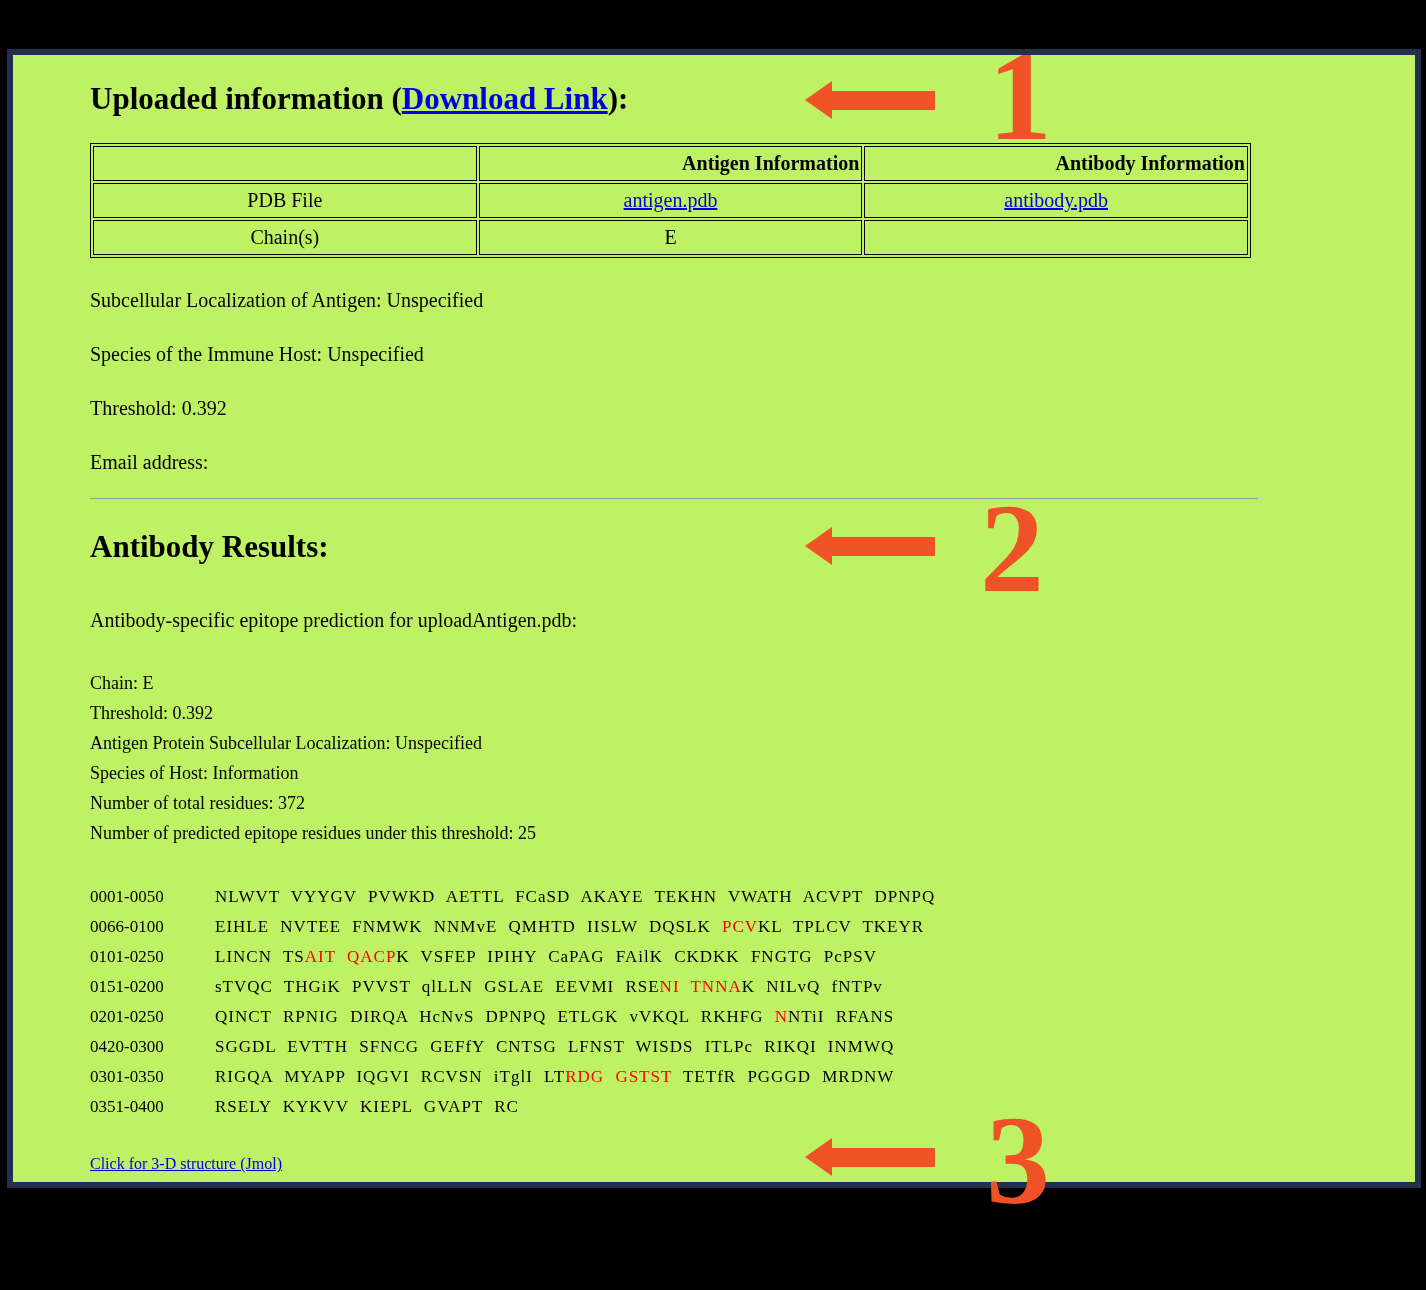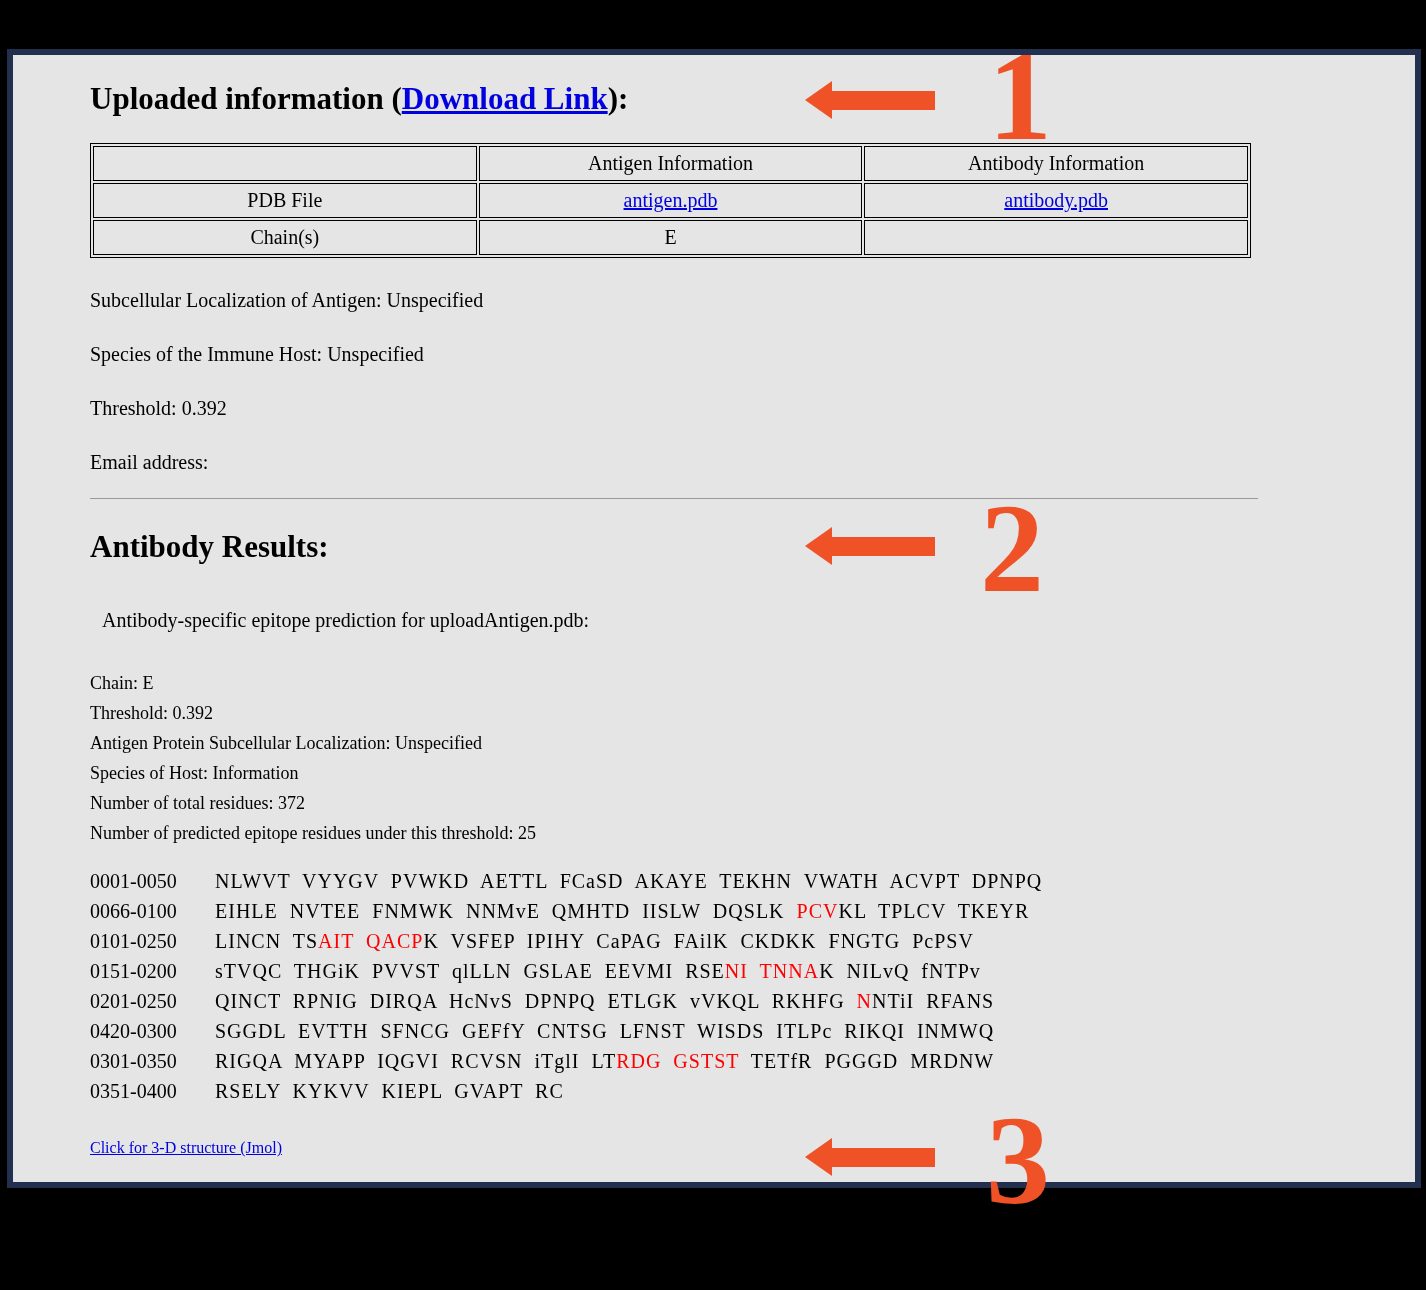--- a/index.html
+++ b/index.html
@@ -8,21 +8,21 @@
     background: #000;
     position: relative;
     font-family: "Liberation Serif", serif;
     color: #000;
     overflow: hidden;
   }
   .page-frame {
     position: absolute;
     left: 7px; top: 49px;
     width: 1402px; height: 1127px;
-    background: #e5e5e5;
+    background: #bef264;
     border: 6px solid #232f4e;
   }
   .content {
     padding: 20px 0 0 77px;
     width: 1168px;
   }
   h1.sec-heading {
     font-size: 31px;
     font-weight: bold;
     margin: 6px 0 0 0;
@@ -42,37 +42,37 @@
     table-layout: fixed;
   }
   table.upload-table th, table.upload-table td {
     border: 1px solid #000;
     text-align: center;
     font-size: 20px;
     padding: 5px 2px;
     height: 23px;
     overflow: hidden;
   }
-  table.upload-table th { font-weight: normal; }
+  table.upload-table th { font-weight: bold; text-align: right; }
   p.upload-line { font-size: 20px; margin: 31px 0 0 0; line-height: 23px; }
   hr.section-divider {
     border: none;
     border-top: 1px solid #9a9a9a;
     margin: 24px 0 0 0;
     width: 1168px;
   }
   h2.sec-heading {
     font-size: 31px;
     font-weight: bold;
     margin: 30px 0 0 0;
     line-height: 36px;
   }
-  p.intro-line { font-size: 20px; margin: 44px 0 0 12px; line-height: 23px; }
+  p.intro-line { font-size: 20px; margin: 44px 0 0 0; line-height: 23px; }
   .details-block { margin-top: 36px; font-size: 18px; line-height: 30px; }
-  .sequence-block { margin-top: 18px; font-size: 20px; line-height: 30px; }
+  .sequence-block { margin-top: 34px; font-size: 17px; line-height: 30px; }
   .seq-line { white-space: nowrap; }
   .seq-range { display: inline-block; width: 125px; }
   .seq-text { letter-spacing: 1px; word-spacing: 6px; }
   .seq-text .epitope { color: #ff0000; }
   p.jmol-line { font-size: 16px; margin: 30px 0 0 0; line-height: 23px; }
 
   
   .annot { position: absolute; z-index: 10; }
   .arrow-left { width: 130px; height: 38px; }
   .arrow-left .shaft {

